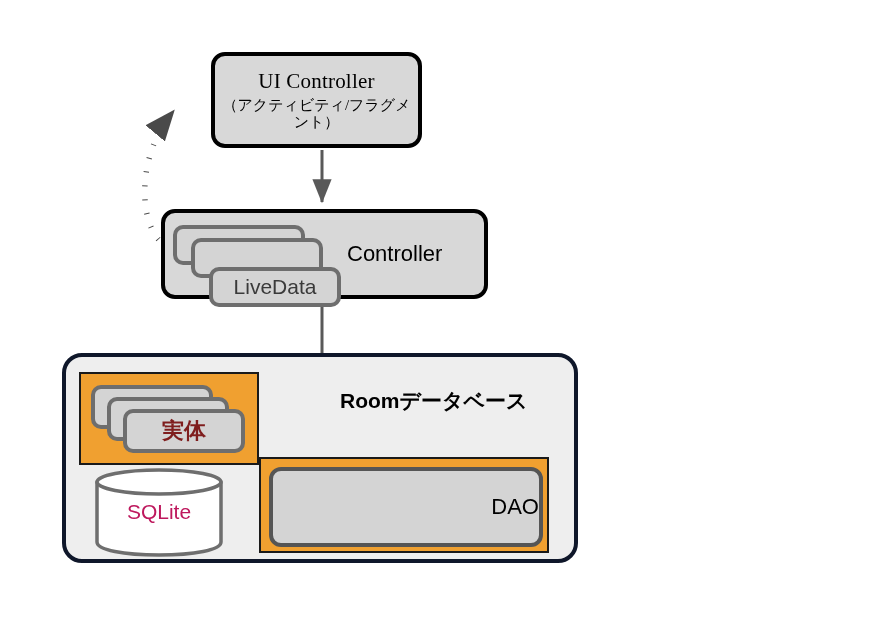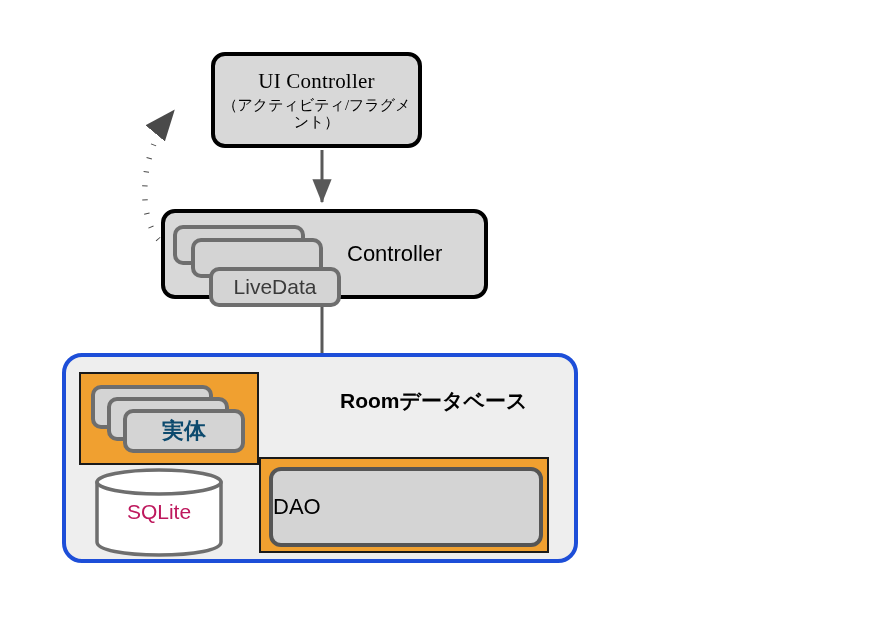--- a/index.html
+++ b/index.html
@@ -117,21 +117,21 @@
 
   
   #room-container {
     position: absolute;
     left: 62px;
     top: 353px;
     width: 516px;
     height: 210px;
     box-sizing: border-box;
     background: #eeeeee;
-    border: 4px solid #1d4ed8;
+    border: 4px solid #0f172a;
     border-radius: 20px;
   }
   #room-title {
     position: absolute;
     left: 274px;
     top: 30px;
     font-size: 21px;
     font-weight: bold;
     color: #000000;
     white-space: nowrap;
@@ -154,21 +154,21 @@
     width: 160px;
     height: 72px;
   }
   #entity-stack .stack-card { width: 122px; height: 44px; }
   #entity-stack .c1 { left: 0px;  top: 0px;  }
   #entity-stack .c2 { left: 16px; top: 12px; }
   #entity-stack .c3 { left: 32px; top: 24px; }
   #entity-stack .card-label {
     font-size: 22px;
     font-weight: bold;
-    color: #0c4a6e;
+    color: #7f1d1d;
   }
 
   
   #sqlite {
     position: absolute;
     left: 28px;
     top: 110px;
     width: 130px;
     height: 90px;
   }
@@ -202,21 +202,21 @@
     left: 8px;
     top: 8px;
     width: 274px;
     height: 80px;
     box-sizing: border-box;
     background: #d4d4d4;
     border: 4px solid #555555;
     border-radius: 12px;
     display: flex;
     align-items: center;
-    justify-content: flex-start;
+    justify-content: flex-end;
   }
   #dao-box .card-label {
     font-size: 22px;
     color: #000000;
   }
 </style>
 </head>
 <body>
 
 <div id="canvas">

